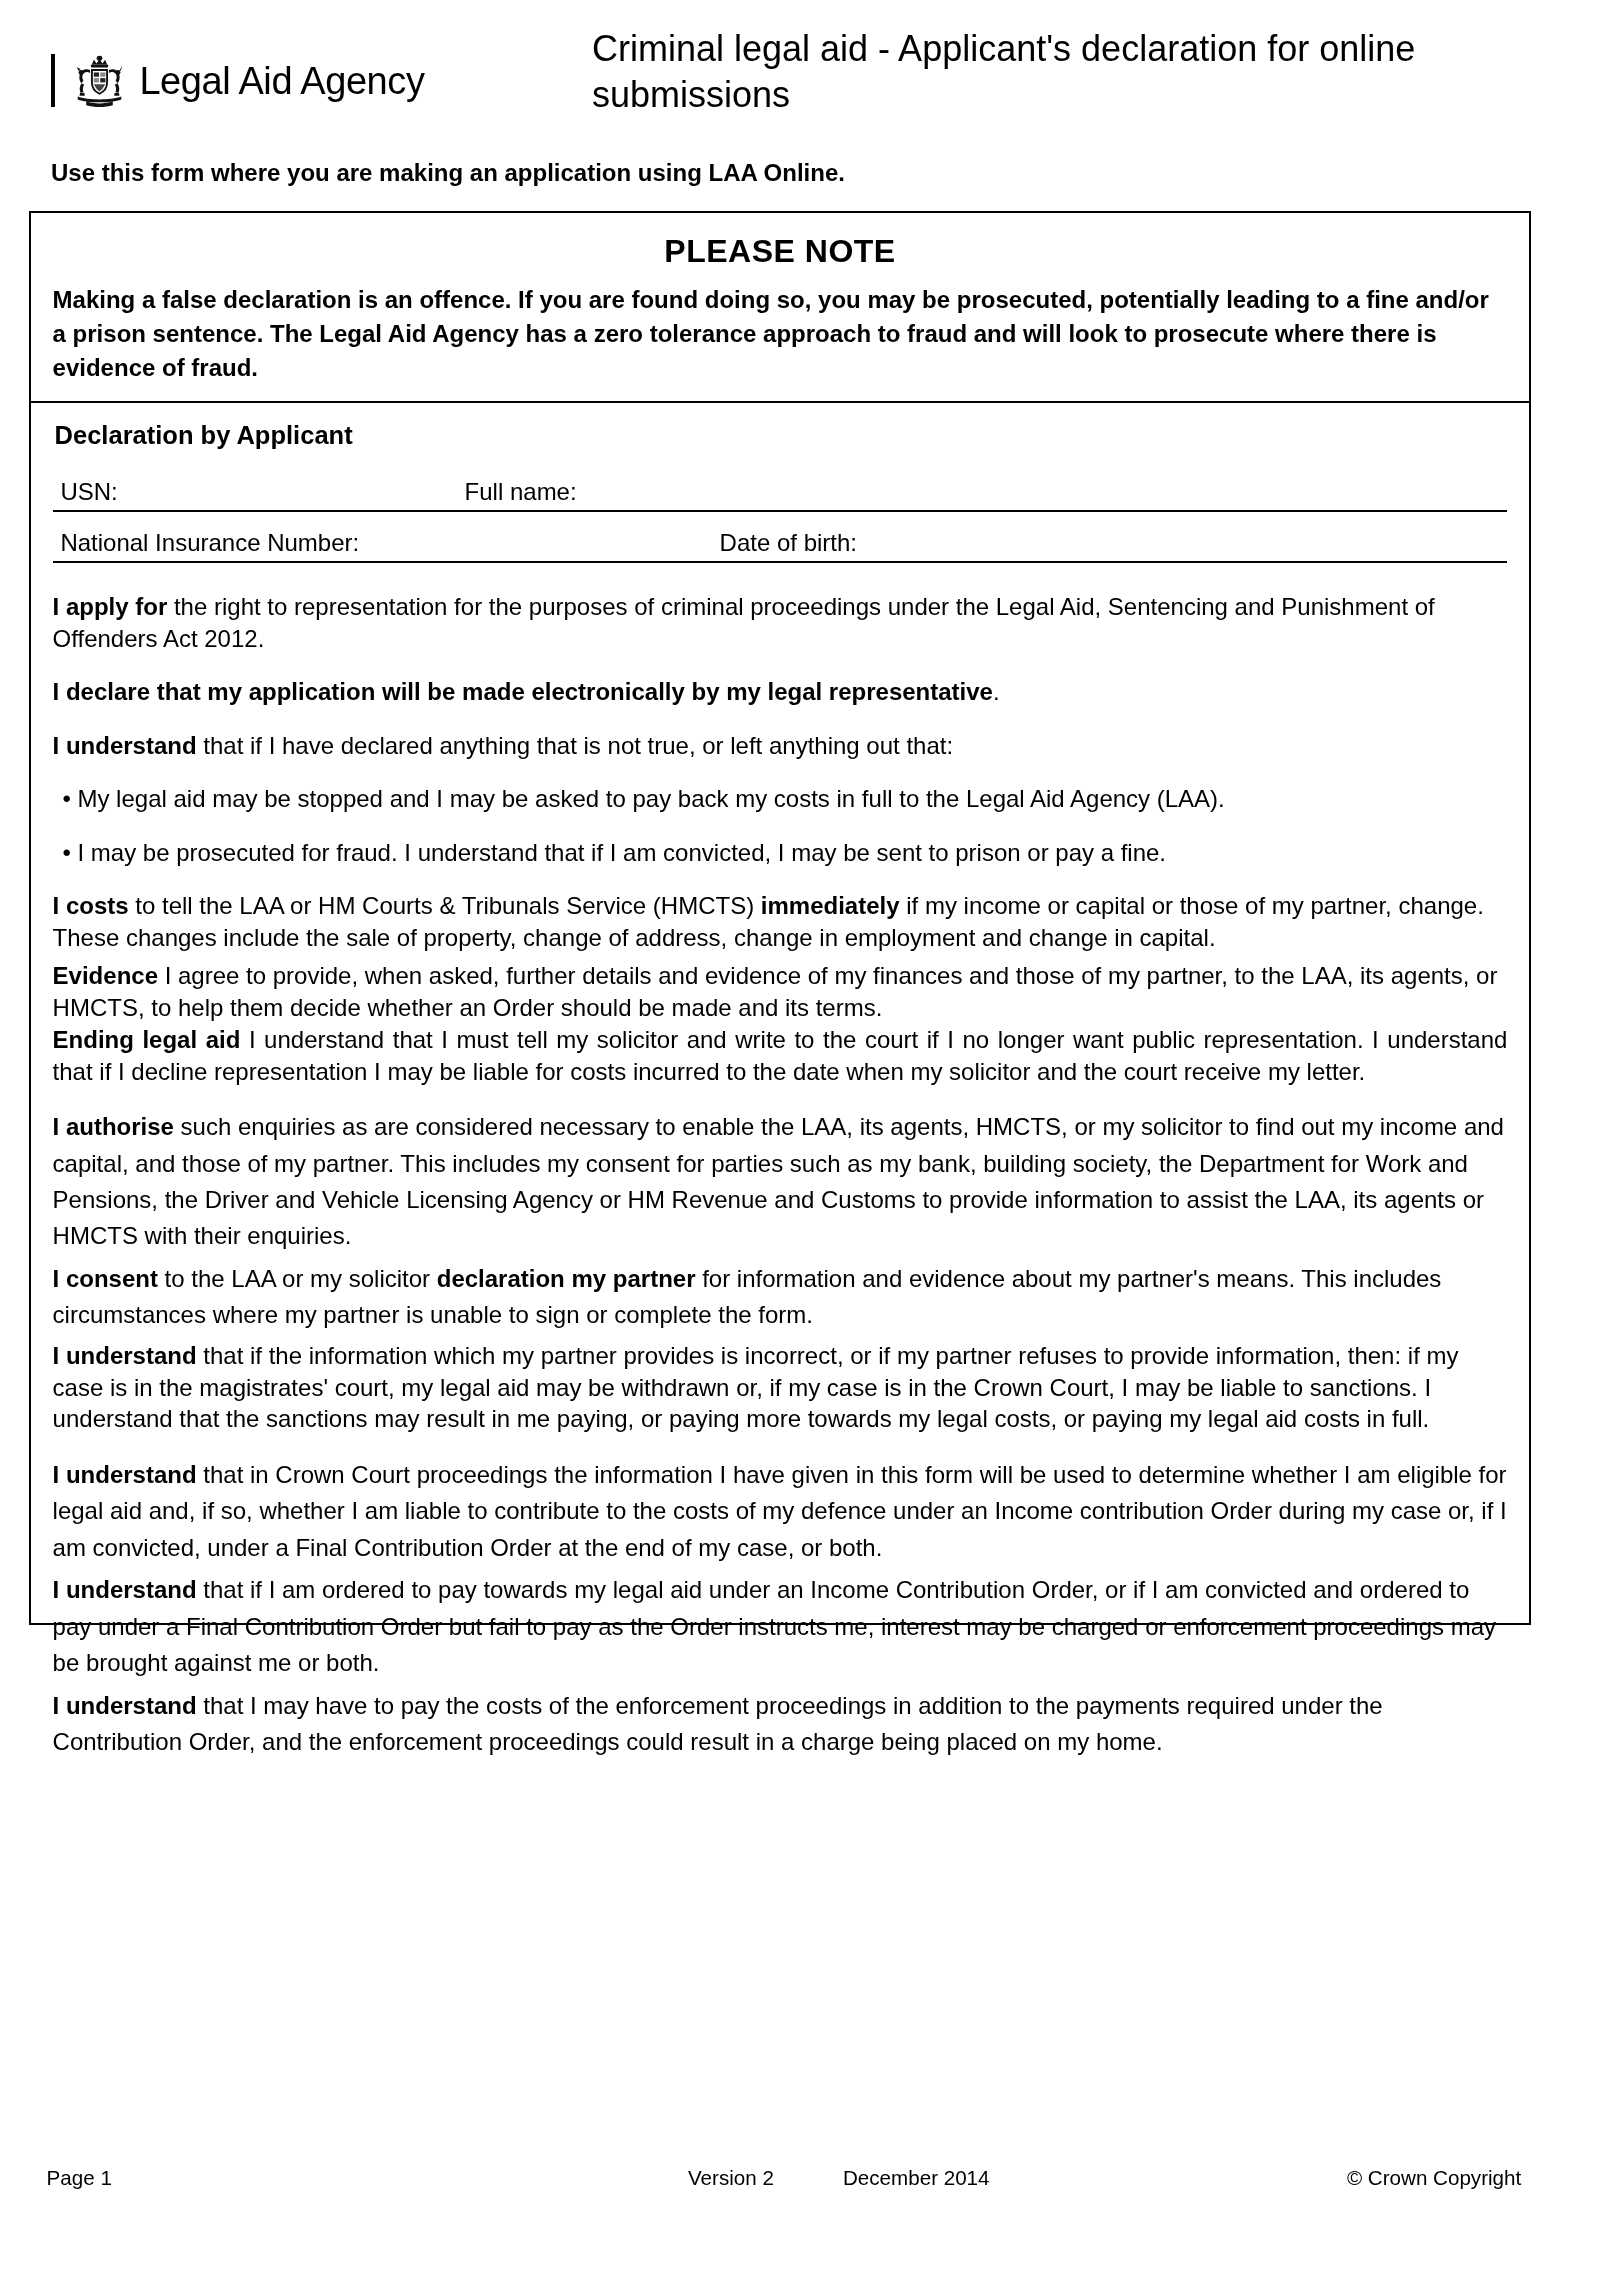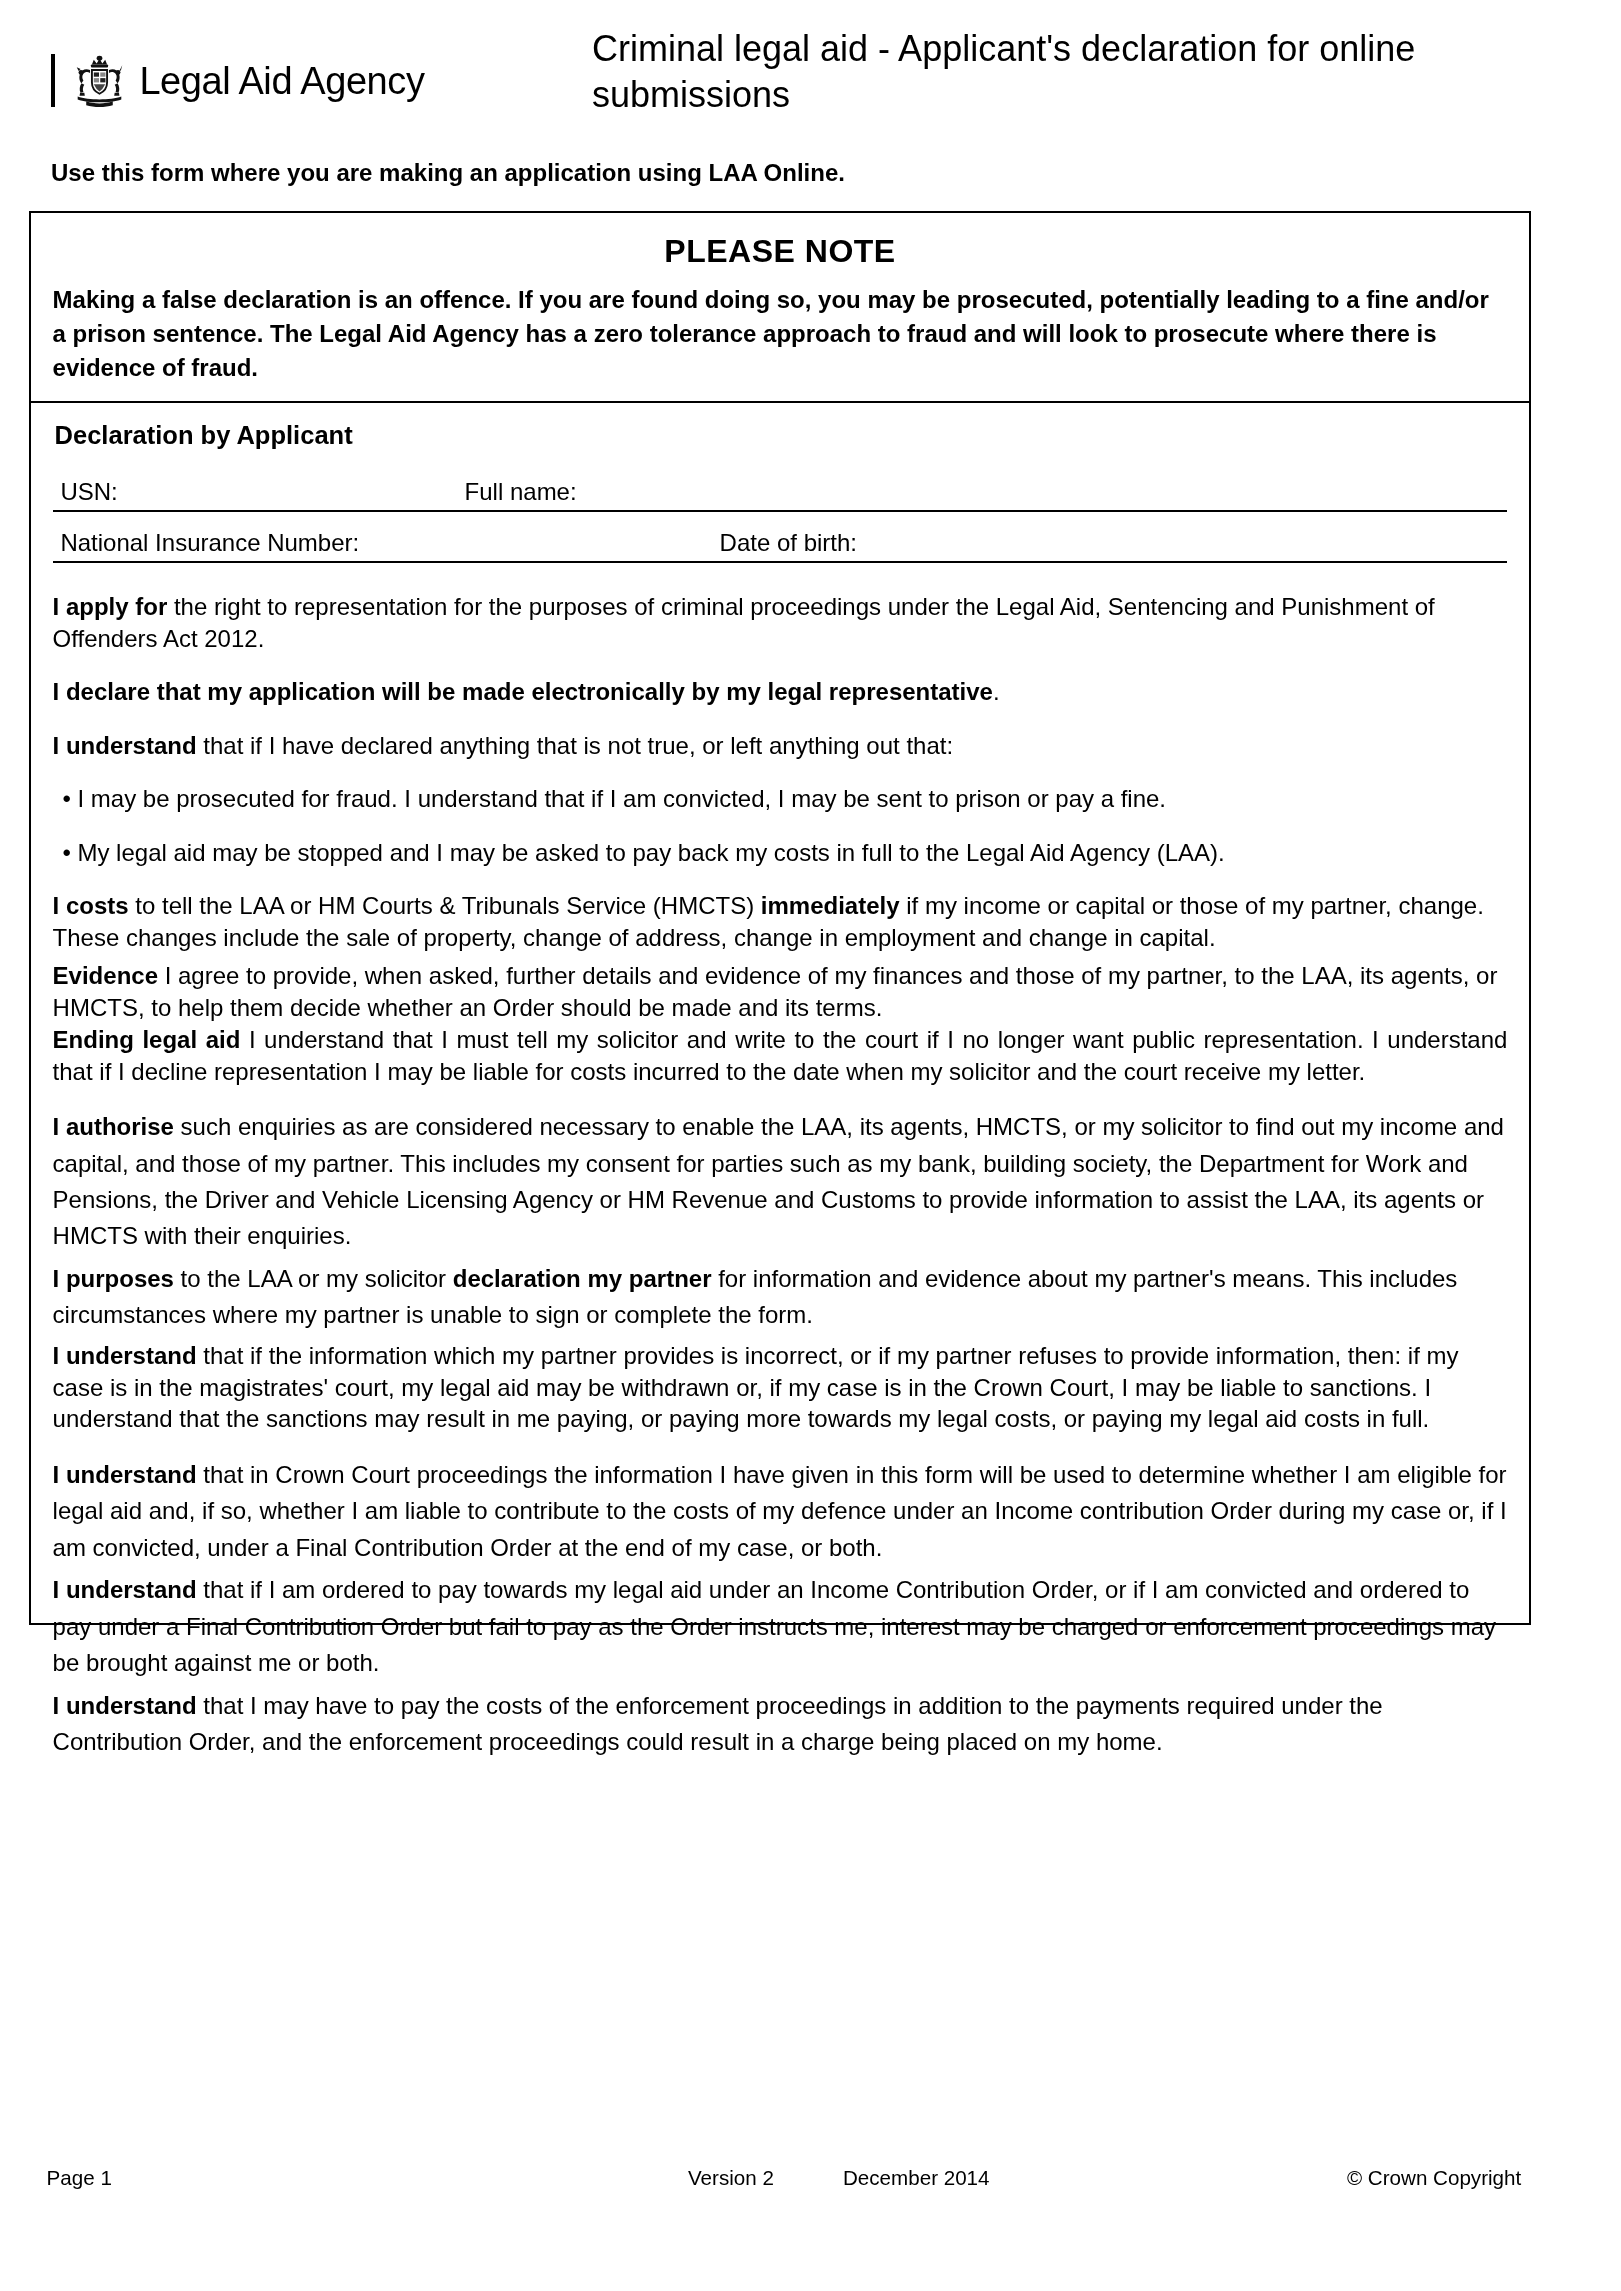--- a/index.html
+++ b/index.html
@@ -232,32 +232,32 @@
     </div>
 
     <div class="body-text">
 
       <p class="t gap"><b>I apply for</b><span> the right to representation for the purposes of criminal proceedings under the Legal Aid, Sentencing and Punishment of Offenders Act 2012.</span></p>
 
       <p class="t gap"><b>I declare that my application will be made electronically by my legal representative</b><span>.</span></p>
 
       <p class="t gap"><b>I understand</b><span> that if I have declared anything that is not true, or left anything out that:</span></p>
 
+      <p class="bullet gap">• My legal aid may be stopped and I may be asked to pay back my costs in full to the Legal Aid Agency (LAA).</p>
       <p class="bullet gap">• I may be prosecuted for fraud. I understand that if I am convicted, I may be sent to prison or pay a fine.</p>
-      <p class="bullet gap">• My legal aid may be stopped and I may be asked to pay back my costs in full to the Legal Aid Agency (LAA).</p>
 
       <p class="t gap"><b>I costs</b><span> to tell the LAA or HM Courts &amp; Tribunals Service (HMCTS) </span><b>immediately</b><span> if my income or capital or those of my partner, change. These changes include the sale of property, change of address, change in employment and change in capital.</span></p>
 
       <p class="t gap-sm"><b>Evidence</b><span> I agree to provide, when asked, further details and evidence of my finances and those of my partner, to the LAA, its agents, or HMCTS, to help them decide whether an Order should be made and its terms.</span></p>
 
       <p class="t justify"><b>Ending legal aid</b><span> I understand that I must tell my solicitor and write to the court if I no longer want public representation. I understand that if I decline representation I may be liable for costs incurred to the date when my solicitor and the court receive my letter.</span></p>
 
       <p class="t gap loose"><b>I authorise</b><span> such enquiries as are considered necessary to enable the LAA, its agents, HMCTS, or my solicitor to find out my income and capital, and those of my partner. This includes my consent for parties such as my bank, building society, the Department for Work and Pensions, the Driver and Vehicle Licensing Agency or HM Revenue and Customs to provide information to assist the LAA, its agents or HMCTS with their enquiries.</span></p>
 
-      <p class="t gap-sm loose"><b>I purposes</b><span> to the LAA or my solicitor </span><b>declaration my partner</b><span> for information and evidence about my partner's means. This includes circumstances where my partner is unable to sign or complete the form.</span></p>
+      <p class="t gap-sm loose"><b>I consent</b><span> to the LAA or my solicitor </span><b>declaration my partner</b><span> for information and evidence about my partner's means. This includes circumstances where my partner is unable to sign or complete the form.</span></p>
 
       <p class="t gap-sm"><b>I understand</b><span> that if the information which my partner provides is incorrect, or if my partner refuses to provide information, then: if my case is in the magistrates' court, my legal aid may be withdrawn or, if my case is in the Crown Court, I may be liable to sanctions. I understand that the sanctions may result in me paying, or paying more towards my legal costs, or paying my legal aid costs in full.</span></p>
 
       <p class="t gap loose"><b>I understand</b><span> that in Crown Court proceedings the information I have given in this form will be used to determine whether I am eligible for legal aid and, if so, whether I am liable to contribute to the costs of my defence under an Income contribution Order during my case or, if I am convicted, under a Final Contribution Order at the end of my case, or both.</span></p>
 
       <p class="t gap-sm loose"><b>I understand</b><span> that if I am ordered to pay towards my legal aid under an Income Contribution Order, or if I am convicted and ordered to pay under a Final Contribution Order but fail to pay as the Order instructs me, interest may be charged or enforcement proceedings may be brought against me or both.</span></p>
 
       <p class="t gap-sm loose"><b>I understand</b><span> that I may have to pay the costs of the enforcement proceedings in addition to the payments required under the Contribution Order, and the enforcement proceedings could result in a charge being placed on my home.</span></p>
 
     </div>

